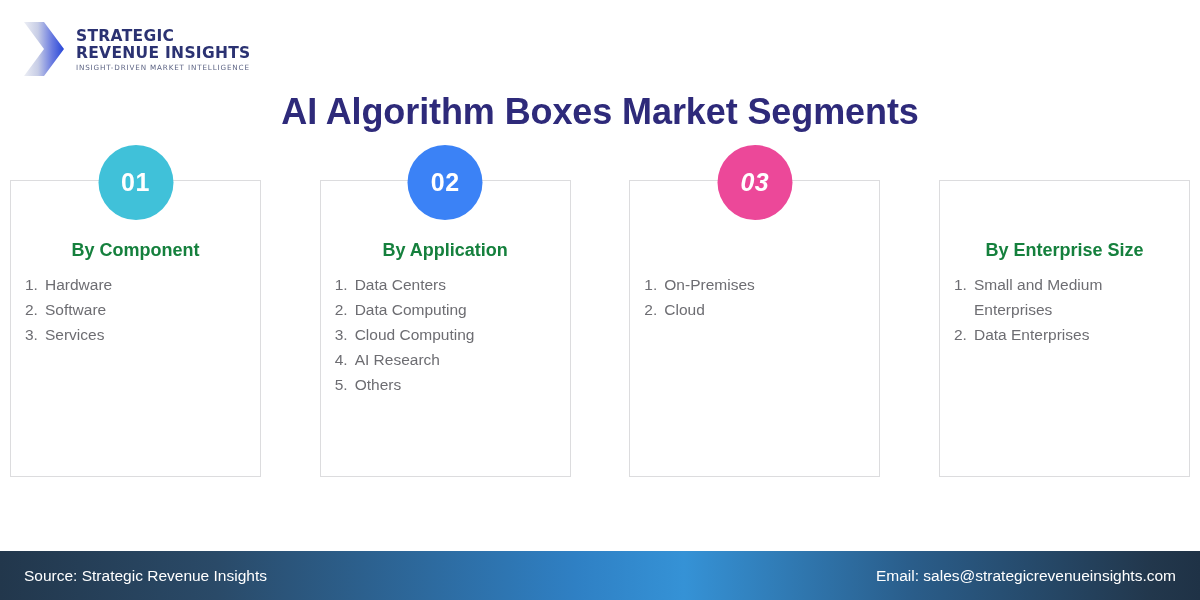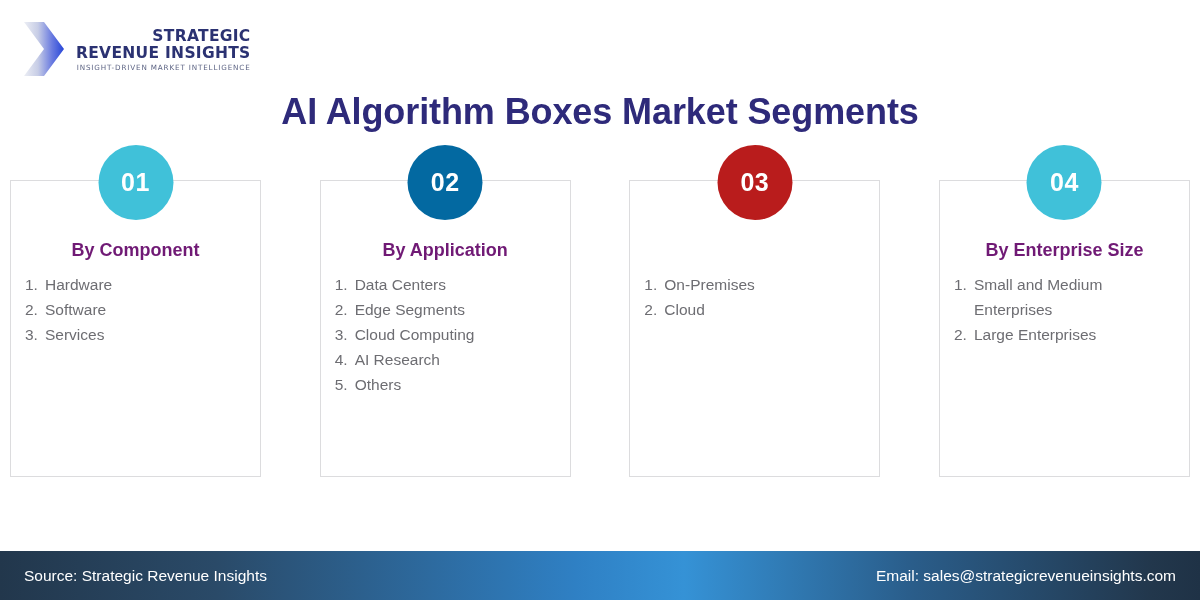--- a/index.html
+++ b/index.html
@@ -11,21 +11,20 @@
     overflow:hidden;
   }
 
   
   .logo-block {
     position:absolute;
     left:22px; top:20px;
     display:flex;
     align-items:center;
     gap:10px;
-    text-align:right;
   }
   .logo-mark { width:44px; height:58px; display:block; flex:none; }
   .logo-text-wrap { padding-top:2px; }
   .logo-line1, .logo-line2 {
     font-family:"DejaVu Sans", sans-serif;
     font-weight:bold;
     font-size:15.5px;
     letter-spacing:0.3px;
     color:#2b3272;
     line-height:1.08;
@@ -80,21 +79,21 @@
     font-size:25px;
     font-weight:bold;
     letter-spacing:0.5px;
   }
   .card-heading {
     position:absolute;
     top:59px; left:0; right:0;
     text-align:center;
     font-size:18px;
     font-weight:bold;
-    color:#701a75;
+    color:#15803d;
   }
   .card-list {
     position:absolute;
     top:91px;
     left:14px; right:8px;
     list-style:none;
   }
   .card-list li {
     display:flex;
     font-size:15.5px;
@@ -168,69 +167,68 @@
           <span class="idx">2.</span>
           <span class="txt">Software</span>
         </li>
         <li>
           <span class="idx">3.</span>
           <span class="txt">Services</span>
         </li>
       </ul>
     </div>
     <div class="card">
-      <div class="card-badge" style="background: #0369a1;">02</div>
+      <div class="card-badge" style="background: #3b82f6;">02</div>
       <div class="card-heading">By Application</div>
       <ul class="card-list">
         <li>
           <span class="idx">1.</span>
           <span class="txt">Data Centers</span>
         </li>
         <li>
           <span class="idx">2.</span>
-          <span class="txt">Edge Segments</span>
+          <span class="txt">Data Computing</span>
         </li>
         <li>
           <span class="idx">3.</span>
           <span class="txt">Cloud Computing</span>
         </li>
         <li>
           <span class="idx">4.</span>
           <span class="txt">AI Research</span>
         </li>
         <li>
           <span class="idx">5.</span>
           <span class="txt">Others</span>
         </li>
       </ul>
     </div>
     <div class="card">
-      <div class="card-badge" style="background: #b91c1c;">03</div>
+      <div class="card-badge" style="background: #ec4899; font-style: italic;">03</div>
       <ul class="card-list">
         <li>
           <span class="idx">1.</span>
           <span class="txt">On-Premises</span>
         </li>
         <li>
           <span class="idx">2.</span>
           <span class="txt">Cloud</span>
         </li>
       </ul>
     </div>
     <div class="card">
-      <div class="card-badge" style="background: rgb(64, 193, 217);">04</div>
       <div class="card-heading">By Enterprise Size</div>
       <ul class="card-list">
         <li>
           <span class="idx">1.</span>
           <span class="txt">Small and Medium Enterprises</span>
         </li>
         <li>
           <span class="idx">2.</span>
-          <span class="txt">Large Enterprises</span>
+          <span class="txt">Data Enterprises</span>
         </li>
       </ul>
     </div>
   </div>
 
 <div class="footer">
   <div class="footer-text">Source: Strategic Revenue Insights</div>
   <div class="footer-text">Email: sales@strategicrevenueinsights.com</div>
 </div>
 

